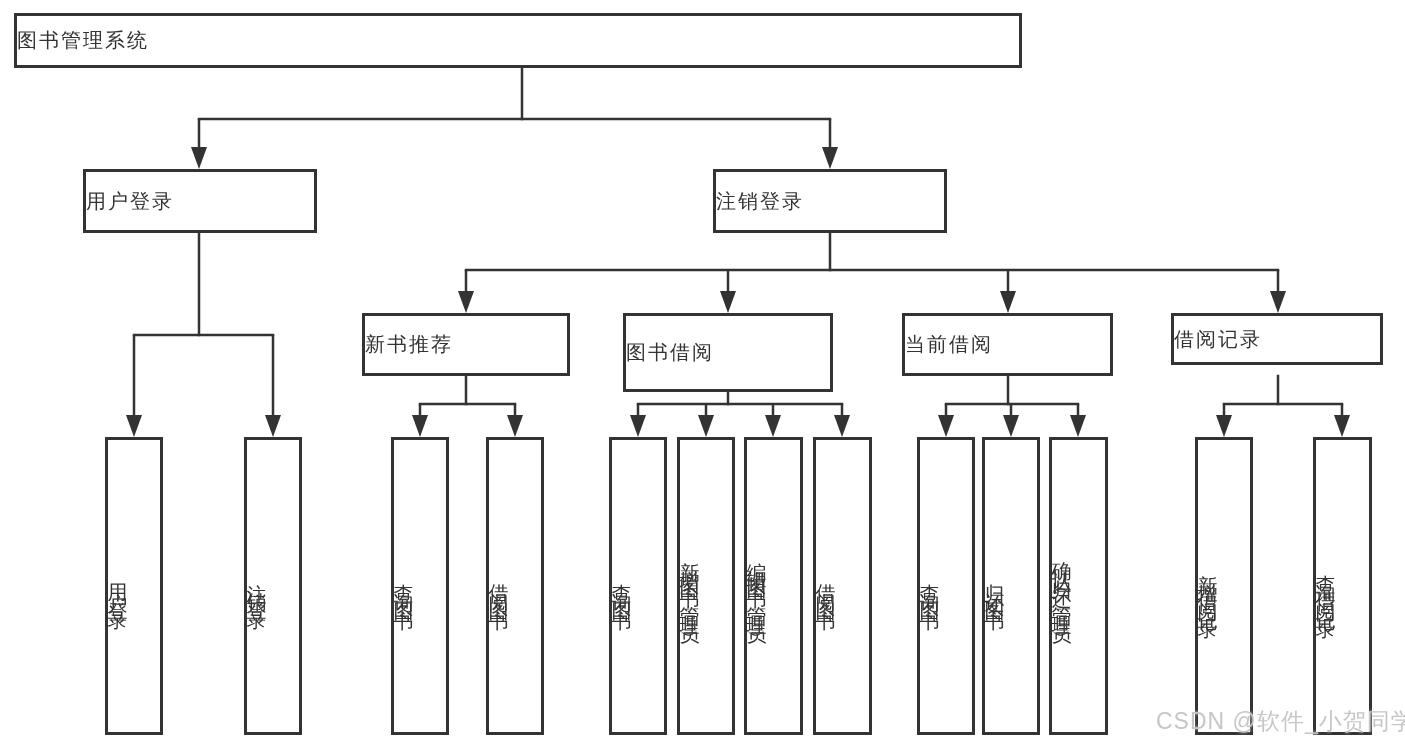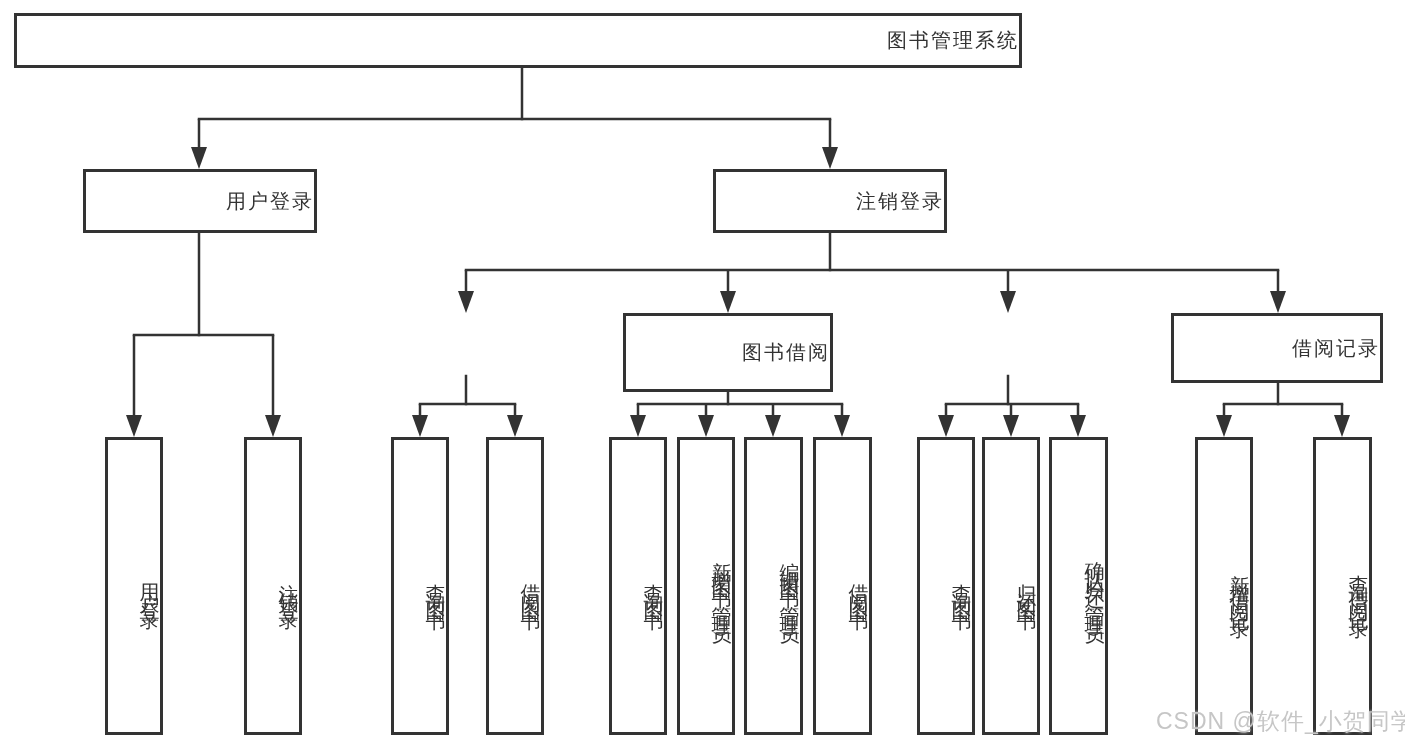--- a/index.html
+++ b/index.html
@@ -23,21 +23,21 @@
     height: 100%;
     z-index: 1;
   }
   .node {
     position: absolute;
     box-sizing: border-box;
     border: 3px solid var(--border-color, #333333);
     background: #ffffff;
     display: flex;
     align-items: center;
-    justify-content: flex-end;
+    justify-content: flex-start;
     color: var(--text-color, #333333);
     font-size: 20px;
     z-index: 2;
   }
   .node .lbl {
     white-space: nowrap;
     letter-spacing: 2px;
     text-align: center;
   }
   .node.vertical .lbl {
@@ -120,24 +120,30 @@
   <div id="watermark">CSDN @软件_小贺同学</div>
 <div class="node" style="left: 14px; top: 13px; width: 1008px; height: 55px;">
       <span class="lbl">图书管理系统</span>
     </div>
     <div class="node" style="left: 83px; top: 169px; width: 234px; height: 64px;">
       <span class="lbl">用户登录</span>
     </div>
     <div class="node" style="left: 713px; top: 169px; width: 234px; height: 64px;">
       <span class="lbl">注销登录</span>
     </div>
+    <div class="node" style="left: 362px; top: 313px; width: 208px; height: 63px;">
+      <span class="lbl">新书推荐</span>
+    </div>
     <div class="node" style="left: 623px; top: 313px; width: 210px; height: 79px;">
       <span class="lbl">图书借阅</span>
     </div>
-    <div class="node" style="left: 1171px; top: 313px; width: 212px; height: 70px;">
+    <div class="node" style="left: 902px; top: 313px; width: 211px; height: 63px;">
+      <span class="lbl">当前借阅</span>
+    </div>
+    <div class="node" style="left: 1171px; top: 313px; width: 212px; height: 52px;">
       <span class="lbl">借阅记录</span>
     </div>
     <div class="node vertical" style="left: 105px; top: 437px; width: 58px; height: 298px;">
       <span class="lbl">用户登录</span>
     </div>
     <div class="node vertical" style="left: 244px; top: 437px; width: 58px; height: 298px;">
       <span class="lbl">注销登录</span>
     </div>
     <div class="node vertical" style="left: 391px; top: 437px; width: 58px; height: 298px;">
       <span class="lbl">查询图书</span>

